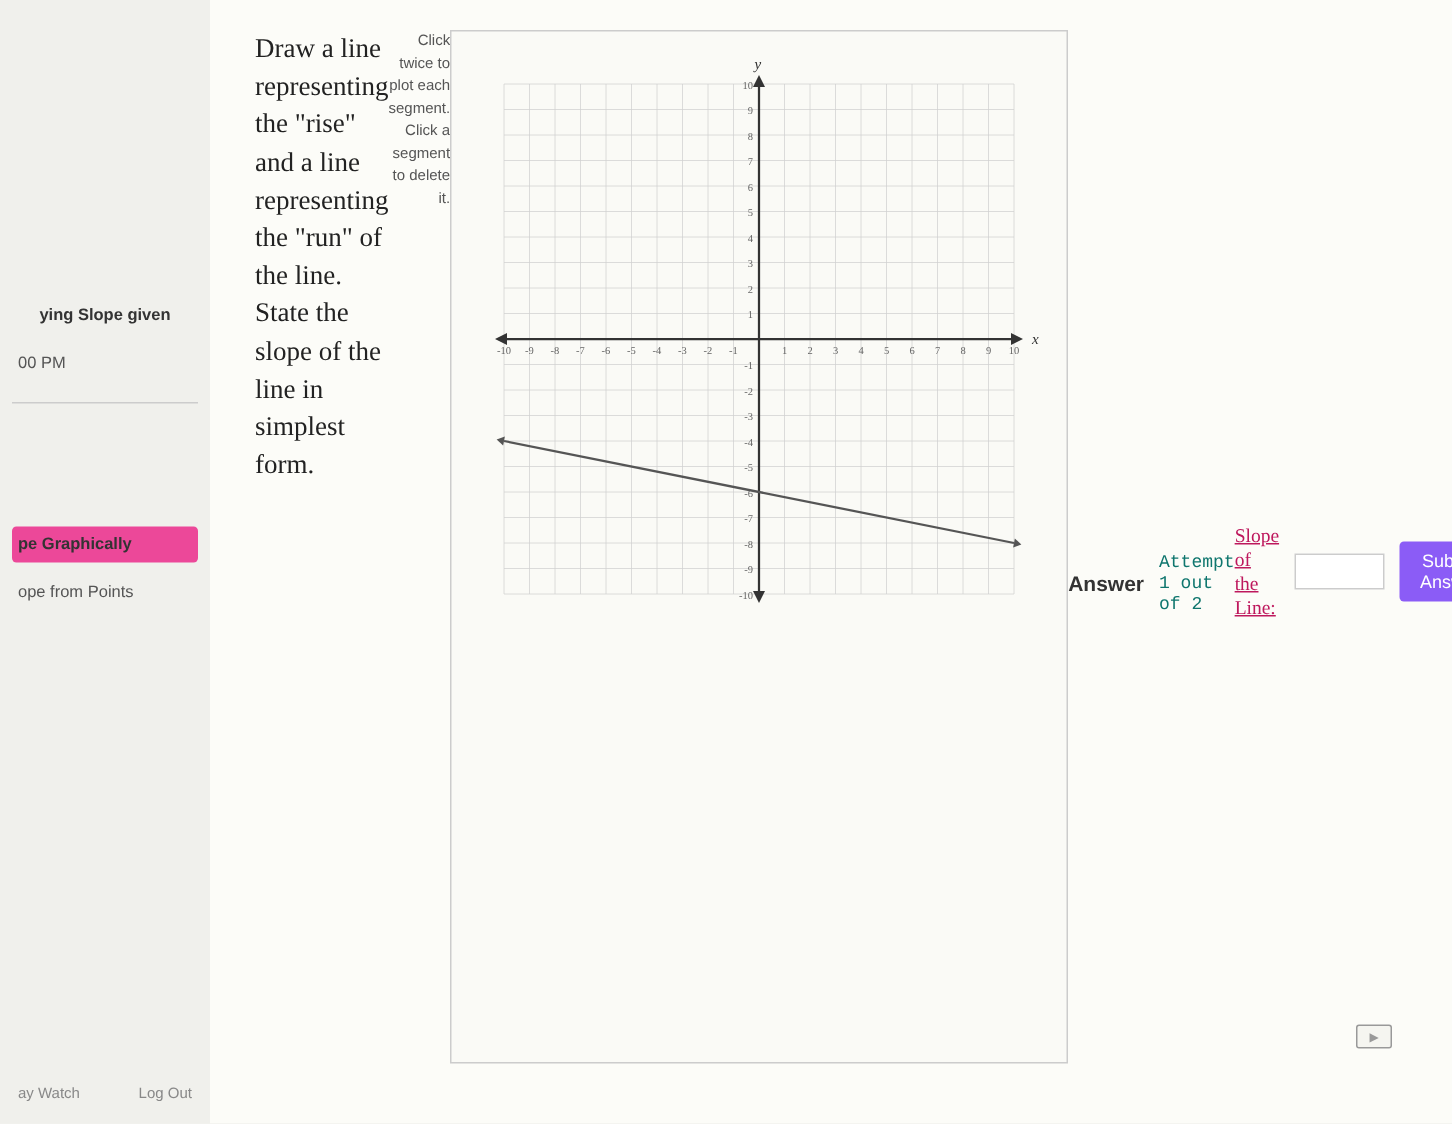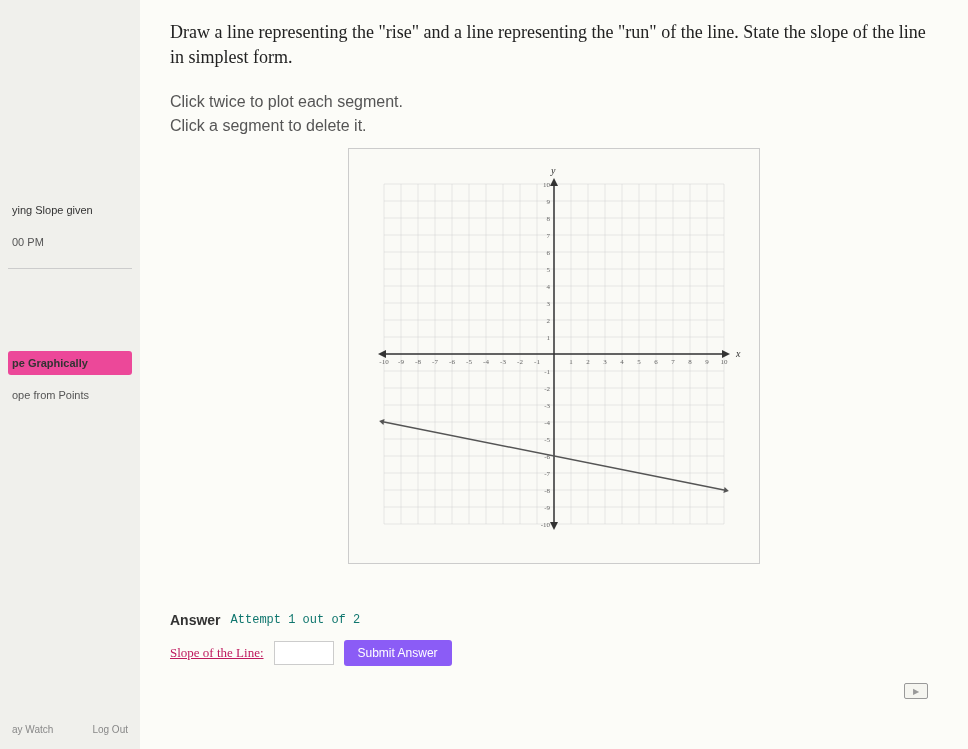--- a/index.html
+++ b/index.html
@@ -27,22 +27,23 @@
       color: #555;
     }
     .sidebar-spacer-top {
       height: 180px;
     }
     .sidebar-item {
       padding: 6px 4px;
       cursor: pointer;
     }
     .sidebar-item.bold {
-      font-weight: normal;
+      font-weight: bold;
       color: #333;
+      text-align: center;
     }
     .sidebar-item.active {
       background: #ec4899;
       border-radius: 3px;
       font-weight: bold;
       color: #333;
     }
     .sidebar-divider {
       height: 1px;
       background: #ccc;
@@ -56,33 +57,32 @@
       justify-content: space-between;
       font-size: 10px;
       color: #888;
       padding: 4px;
     }
     .main {
       flex: 1;
       background: #fcfcf8;
       padding: 20px 30px;
       display: flex;
-      flex-direction: column;
       overflow: hidden;
     }
     .question {
       font-size: 18px;
       color: #222;
       line-height: 1.4;
       margin-bottom: 20px;
     }
     .instructions {
-      text-align: left;
+      text-align: right;
       font-family: Arial, sans-serif;
-      font-size: 16px;
+      font-size: 10px;
       color: #555;
       line-height: 1.5;
       margin-bottom: 10px;
     }
     .graph-container {
       display: flex;
       justify-content: center;
       margin-bottom: 20px;
     }
     .graph-wrapper {

